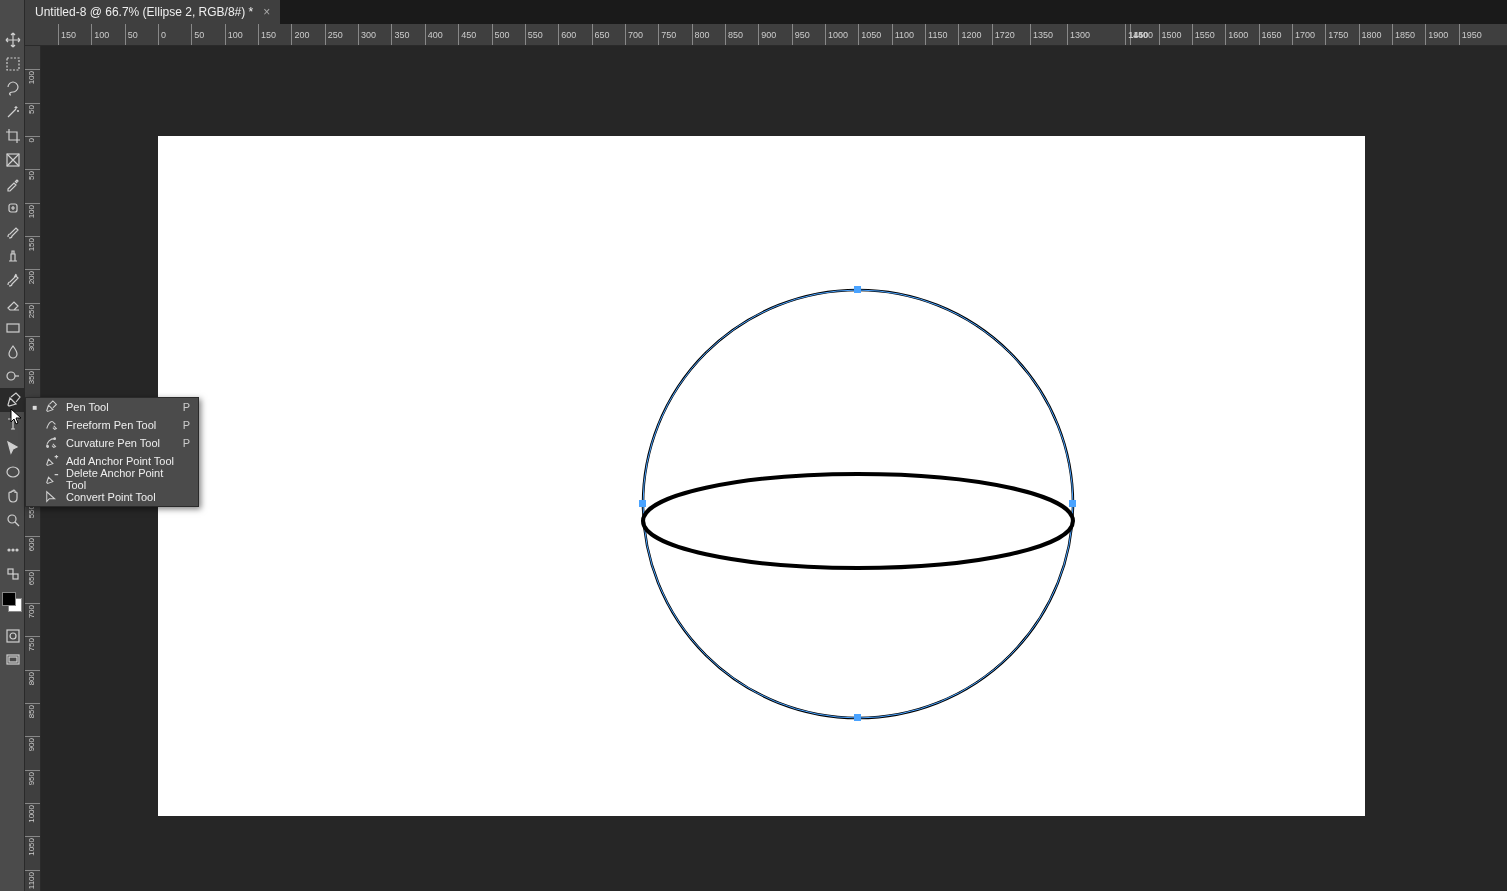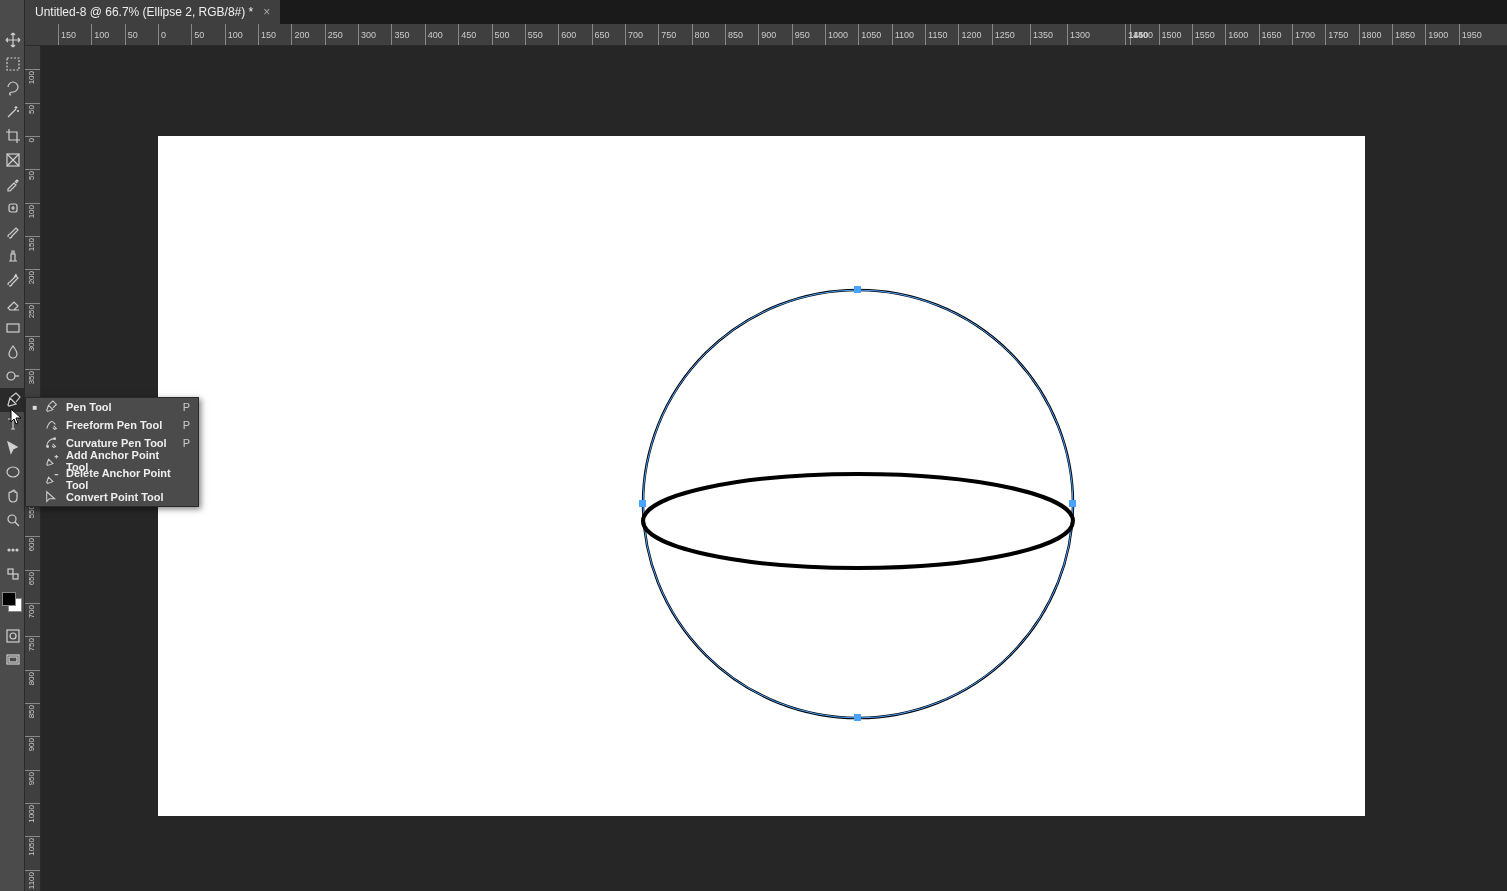--- a/index.html
+++ b/index.html
@@ -35,21 +35,21 @@
 
 
 .sphere-svg { position:absolute; left:0; top:0; width:100%; height:100%; }
 
 
 .flyout { position: absolute; left: 25px; top: 397px; width: 174px; background: #4b4b4b; border: 1px solid #2a2a2a; box-shadow: 2px 2px 6px rgba(0,0,0,.5); z-index: 50; }
 .flyout .item { display: flex; align-items: center; height: 18px; padding: 0 6px; gap: 6px; cursor: pointer; color: #eee; font-size: 11px; }
 .flyout .item .dot { width: 6px; text-align:center; font-size:8px; color:#ddd; }
 .flyout .item .ico { width: 16px; height: 16px; display:flex; align-items:center; justify-content:center; }
 .flyout .item .ico svg { width:14px; height:14px; stroke:#d0d0d0; fill:none; stroke-width:1.2; }
-.flyout .item .label { flex: 1; font-weight: bold; }
+.flyout .item .label { flex: 1; }
 .flyout .item .short { color:#ccc; font-size:11px; padding-right:2px; }
 
 
 .cursor-arrow { position:absolute; left:10px; top:408px; z-index:60; pointer-events:none; }
 .cursor-arrow svg { width:14px; height:18px; }
 </style>
 </head>
 <body>
 
 <div class="tab-bar">
@@ -283,21 +283,21 @@
     <div class="tick" style="left: 866.7px;">
       <span>1100</span>
     </div>
     <div class="tick" style="left: 900.05px;">
       <span>1150</span>
     </div>
     <div class="tick" style="left: 933.4px;">
       <span>1200</span>
     </div>
     <div class="tick" style="left: 966.75px;">
-      <span>1250</span>
+      <span>1720</span>
     </div>
     <div class="tick" style="left: 1042px;">
       <span>1300</span>
     </div>
     <div class="tick" style="left: 1005px;">
       <span>1350</span>
     </div>
     <div class="tick" style="left: 1105px;">
       <span>1400</span>
     </div>

